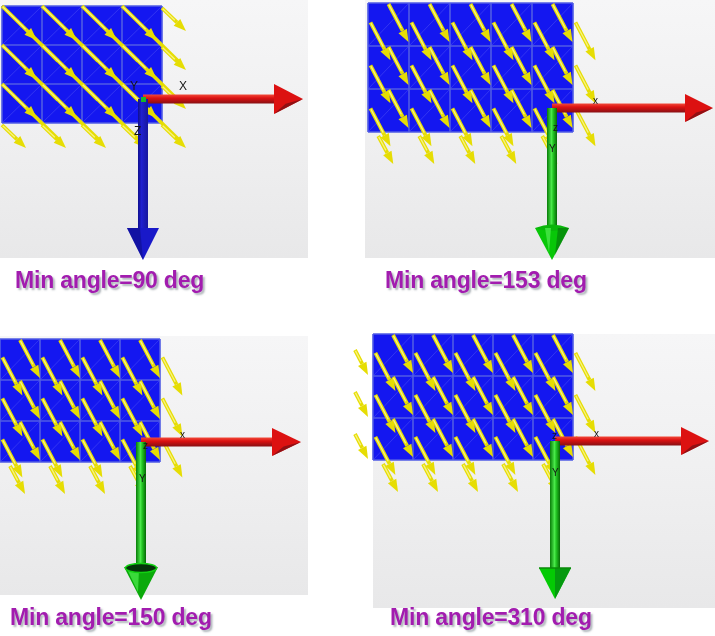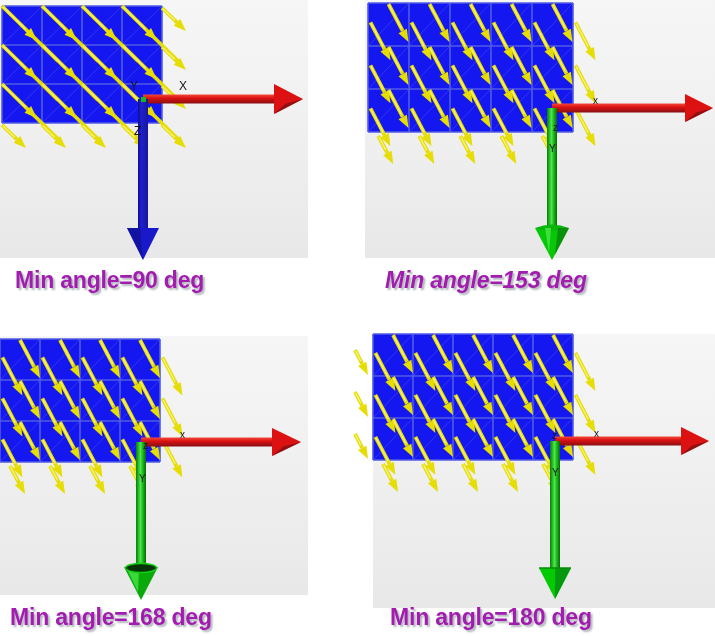--- a/index.html
+++ b/index.html
@@ -13,21 +13,21 @@
   #svg-bl{left:0;top:336px;}
   #svg-br{left:358px;top:318px;}
   .caption{
     position:absolute;
     font-size:23px;font-weight:700;letter-spacing:-0.2px;
     color:#a21caf;
     text-shadow:2px 2px 2px rgba(110,120,130,0.55);
     white-space:nowrap;
   }
   #cap-tl{left:15px;top:267px;}
-  #cap-tr{left:385px;top:267px;font-style:italic;}
+  #cap-tr{left:385px;top:267px;}
   #cap-bl{left:10px;top:604px;}
   #cap-br{left:390px;top:604px;}
 </style>
 </head>
 <body>
 
 <div id="figure-root">
   <svg id="svg-tl" class="panel-svg" width="358" height="318" viewBox="0 0 358 318">
       <defs>
         <linearGradient id="vp-tl" x1="0" y1="0" x2="0" y2="1">
@@ -642,15 +642,15 @@
       <polygon points="181,250 213,250 197,281" fill="#04ca04"></polygon>
       <polygon points="197,250 213,250 197,281" fill="#069112" opacity="0.85"></polygon>
       <line x1="181" y1="250" x2="213" y2="250" stroke="#0a8a0a" stroke-width="1.5"></line>
       <text x="194" y="121" fill="#161616" font-size="10" font-family="&quot;Liberation Sans&quot;,sans-serif">z</text>
       <text x="236" y="119" fill="#161616" font-size="10" font-family="&quot;Liberation Sans&quot;,sans-serif">x</text>
       <text x="194" y="158" fill="#161616" font-size="10" font-family="&quot;Liberation Sans&quot;,sans-serif">Y</text>
     </svg>
 
   <div id="cap-tl" class="caption">Min angle=90 deg</div>
   <div id="cap-tr" class="caption">Min angle=153 deg</div>
-  <div id="cap-bl" class="caption">Min angle=168 deg</div>
-  <div id="cap-br" class="caption">Min angle=180 deg</div>
+  <div id="cap-bl" class="caption">Min angle=150 deg</div>
+  <div id="cap-br" class="caption">Min angle=310 deg</div>
 </div>
 
 </body></html>

